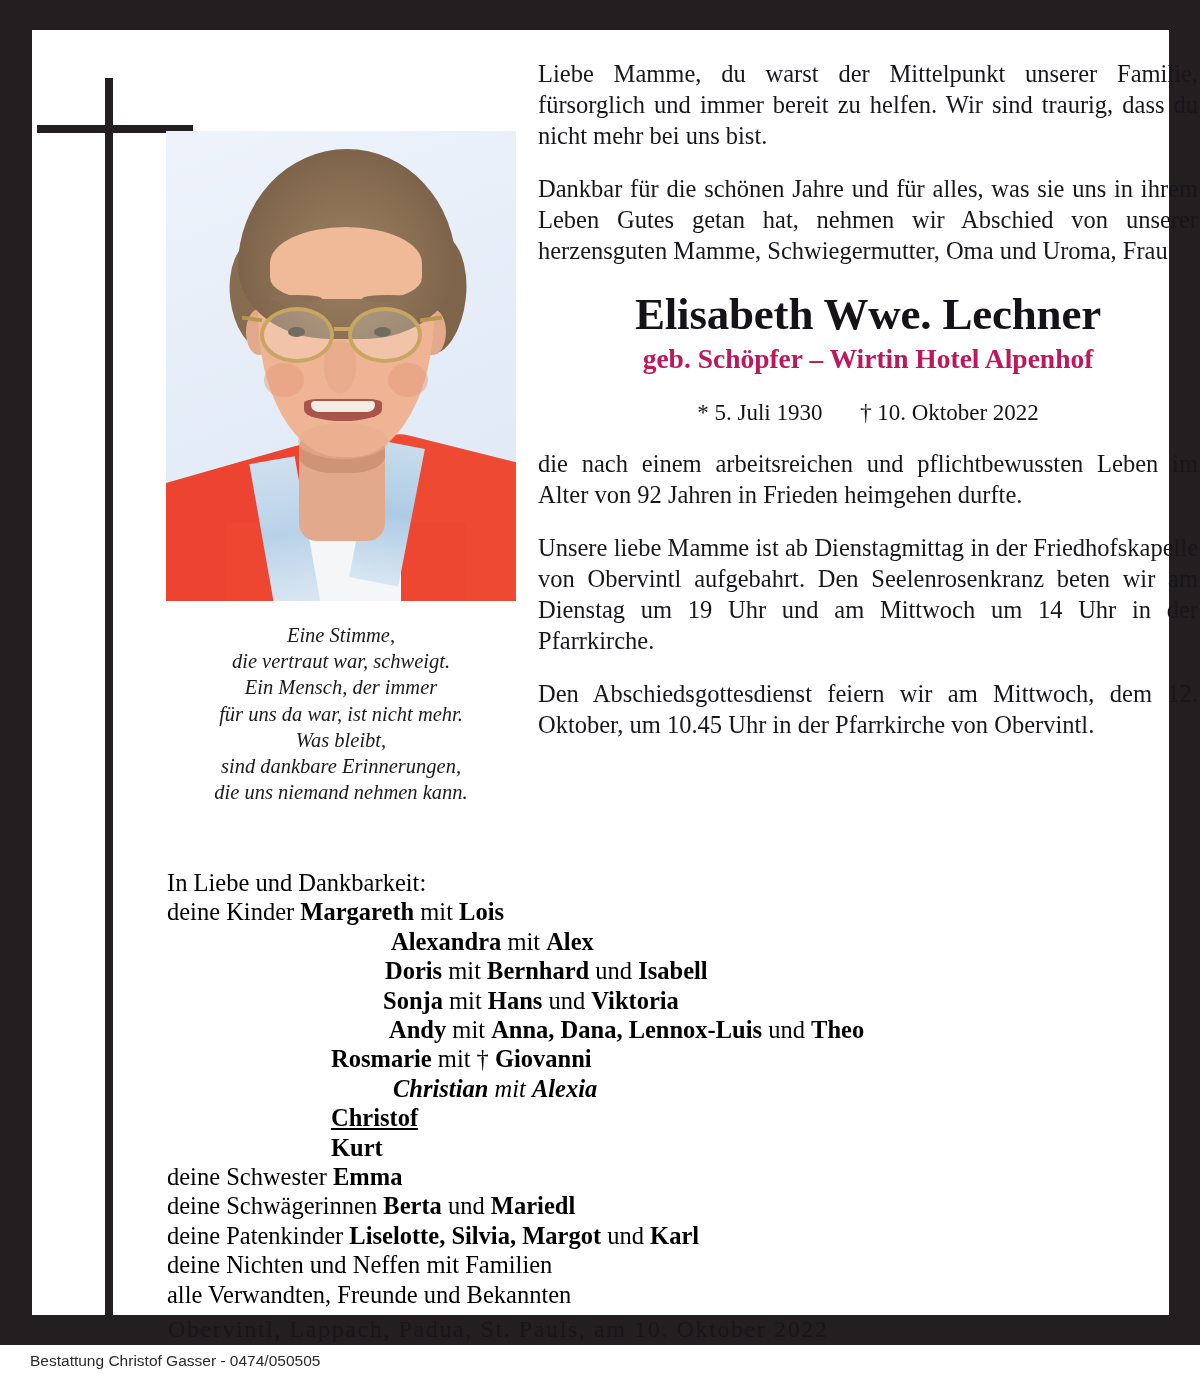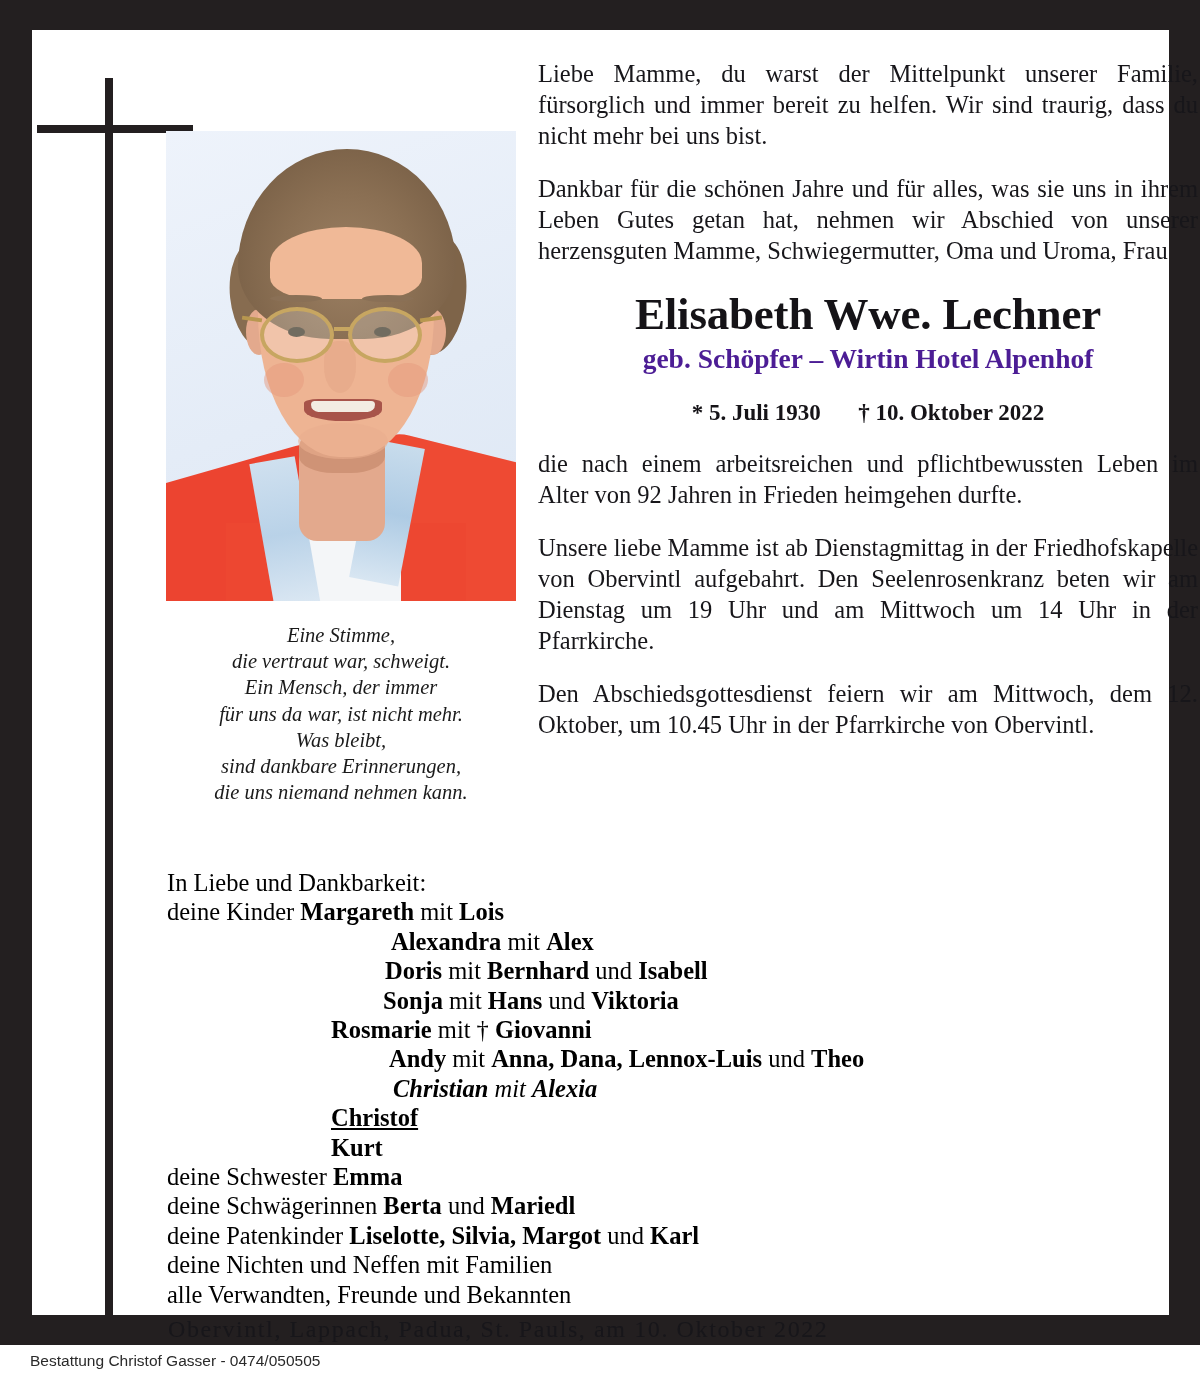--- a/index.html
+++ b/index.html
@@ -374,28 +374,28 @@
     color: #151317;
     letter-spacing: -0.2px;
     margin: 6px 0 0 0;
     white-space: nowrap;
   }
   #deceased-subtitle {
     font-size: 27.5px;
     line-height: 34px;
     font-weight: bold;
     text-align: center;
-    color: #4c1d95;
+    color: #be185d;
     margin: 2px 0 0 0;
     white-space: nowrap;
   }
   #deceased-dates {
     font-size: 23px;
     line-height: 30px;
-    font-weight: bold;
+    font-weight: normal;
     text-align: center;
     color: #151317;
     margin: 22px 0 20px 0;
   }
   #deceased-dates .gap { display: inline-block; width: 26px; }
 
   
   #family {
     position: absolute;
     left: 135px;
@@ -505,22 +505,22 @@
       <p class="para last">Den Abschiedsgottesdienst feiern wir am Mittwoch, dem 12. Oktober, um 10.45 Uhr in der Pfarrkirche von Obervintl.</p>
     </div>
 
     <div id="family">
       <div class="fam-line">In Liebe und Dankbarkeit:</div>
       <div id="family-lines">
           <div class="fam-line" style="padding-left: 0px;"><span>deine Kinder </span><b>Margareth</b><span> mit </span><b>Lois</b></div>
           <div class="fam-line" style="padding-left: 224px;"><b>Alexandra</b><span> mit </span><b>Alex</b></div>
           <div class="fam-line" style="padding-left: 218px;"><b>Doris</b><span> mit </span><b>Bernhard</b><span> und </span><b>Isabell</b></div>
           <div class="fam-line" style="padding-left: 216px;"><b>Sonja</b><span> mit </span><b>Hans</b><span> und </span><b>Viktoria</b></div>
+          <div class="fam-line" style="padding-left: 222px;"><b>Andy</b><span> mit </span><b>Anna, Dana, Lennox-Luis</b><span> und </span><b>Theo</b></div>
           <div class="fam-line" style="padding-left: 164px;"><b>Rosmarie</b><span> mit † </span><b>Giovanni</b></div>
-          <div class="fam-line" style="padding-left: 222px;"><b>Andy</b><span> mit </span><b>Anna, Dana, Lennox-Luis</b><span> und </span><b>Theo</b></div>
           <div class="fam-line" style="padding-left: 226px; font-style: italic;"><b>Christian</b><span> mit </span><b>Alexia</b></div>
           <div class="fam-line" style="padding-left: 164px; text-decoration: underline;"><b>Christof</b></div>
           <div class="fam-line" style="padding-left: 164px;"><b>Kurt</b></div>
           <div class="fam-line" style="padding-left: 0px;"><span>deine Schwester </span><b>Emma</b></div>
           <div class="fam-line" style="padding-left: 0px;"><span>deine Schwägerinnen </span><b>Berta</b><span> und </span><b>Mariedl</b></div>
           <div class="fam-line" style="padding-left: 0px;"><span>deine Patenkinder </span><b>Liselotte, Silvia, Margot</b><span> und </span><b>Karl</b></div>
           <div class="fam-line" style="padding-left: 0px;"><span>deine Nichten und Neffen mit Familien</span></div>
           <div class="fam-line" style="padding-left: 0px;"><span>alle Verwandten, Freunde und Bekannten</span></div>
         </div>
     </div>

